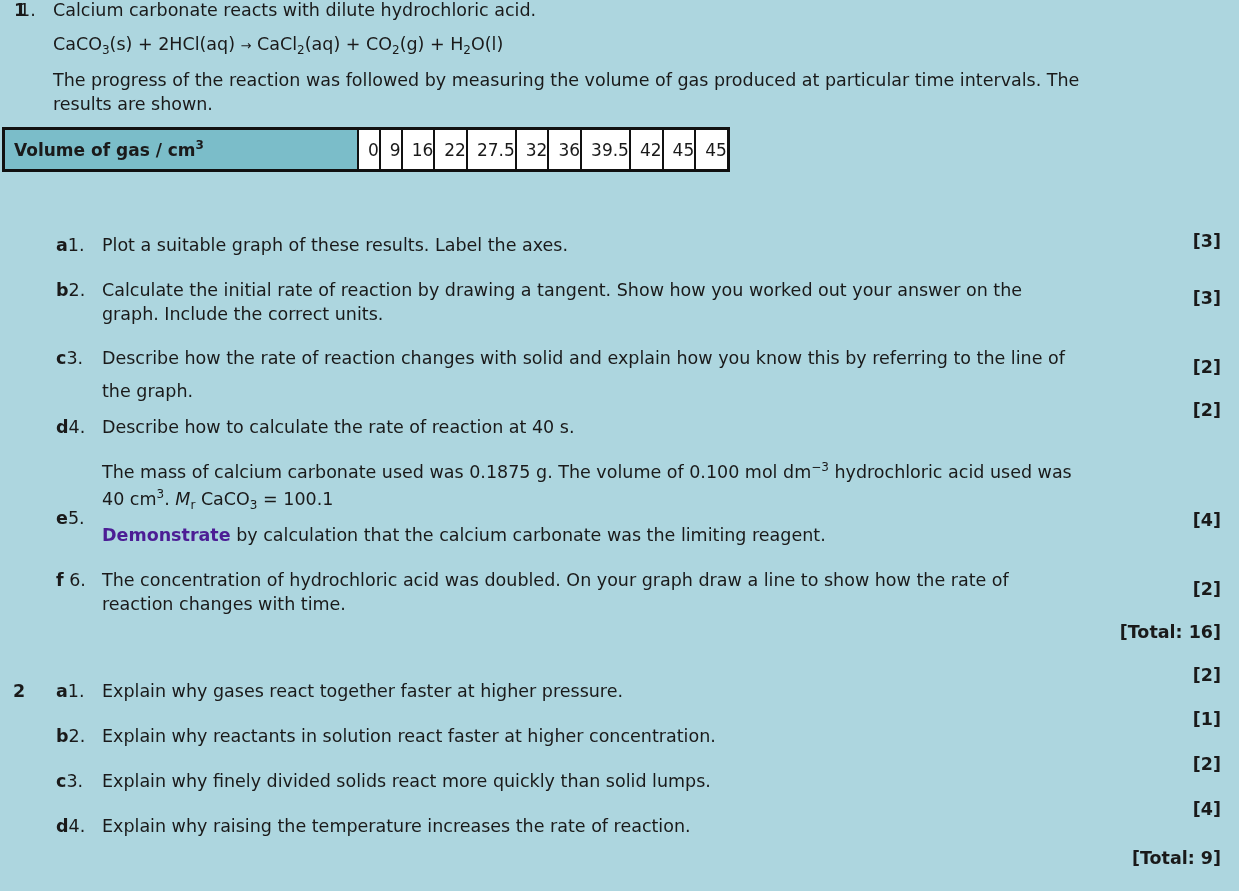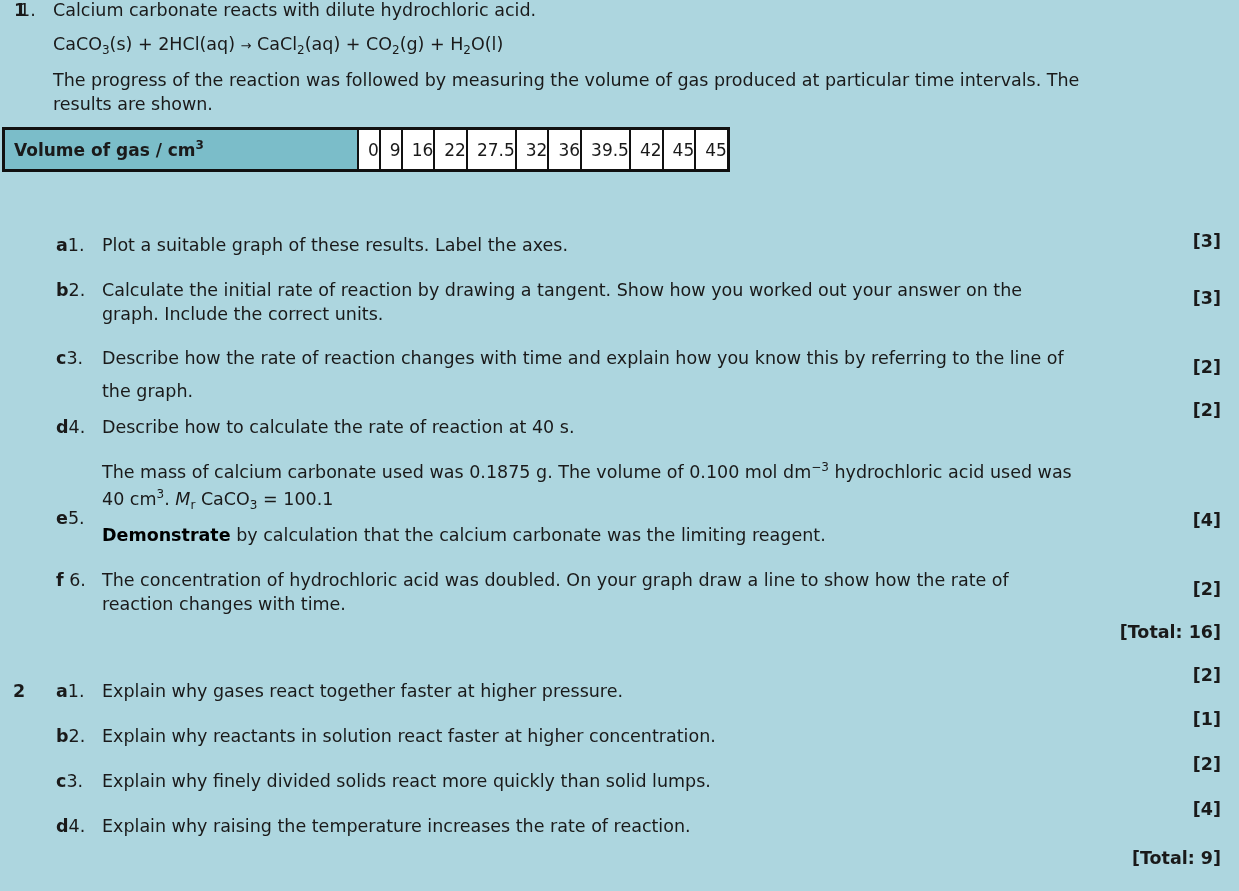--- a/index.html
+++ b/index.html
@@ -30,21 +30,21 @@
     background: #ffffff;
     vertical-align: middle;
   }
   table.data td.hdr {
     background: #7bbdc9;
     font-weight: bold;
     width: 343px;
   }
   .letter { font-weight: bold; }
   .marks { position: absolute; right: 18px; font-weight: bold; font-size: 17.5px; }
-  .orange { color: #000000; font-weight: bold; }
+  .orange { color: #4c1d95; font-weight: bold; }
   .italic { font-style: italic; }
 </style>
 </head>
 <body>
 
 <span class="qnum-base">1.</span>
 <span class="qnum-overlay">1</span>
 <span class="abs" style="left:53px; top:0px;text-align:right;">Calcium carbonate reacts with dilute hydrochloric acid.</span>
 
 <div class="abs" style="left:53px; top:34px;">
@@ -82,21 +82,21 @@
 <div class="abs" style="left:56px; top:280px;">
   <span class="letter">b</span><span>2.</span>
 </div>
 <span class="abs" style="left:102px; top:280px;">Calculate the initial rate of reaction by drawing a tangent. Show how you worked out your answer on the</span>
 <span class="abs" style="left:102px; top:304px;">graph. Include the correct units.</span>
 <span class="marks" style="top:288px;">[3]</span>
 
 <div class="abs" style="left:56px; top:348px;">
   <span class="letter">c</span><span>3.</span>
 </div>
-<span class="abs" style="left:102px; top:348px;">Describe how the rate of reaction changes with time and explain how you know this by referring to the line of</span>
+<span class="abs" style="left:102px; top:348px;">Describe how the rate of reaction changes with solid and explain how you know this by referring to the line of</span>
 <span class="abs" style="left:102px; top:372px;margin-top:9px;">the graph.</span>
 <span class="marks" style="top:357px;">[2]</span>
 
 <div class="abs" style="left:56px; top:417px;">
   <span class="letter">d</span><span>4.</span>
 </div>
 <span class="abs" style="left:102px; top:417px;">Describe how to calculate the rate of reaction at 40 s.</span>
 <span class="marks" style="top:400px;">[2]</span>
 
 <div class="abs" style="left:56px; top:462px;margin-top:46px;">

